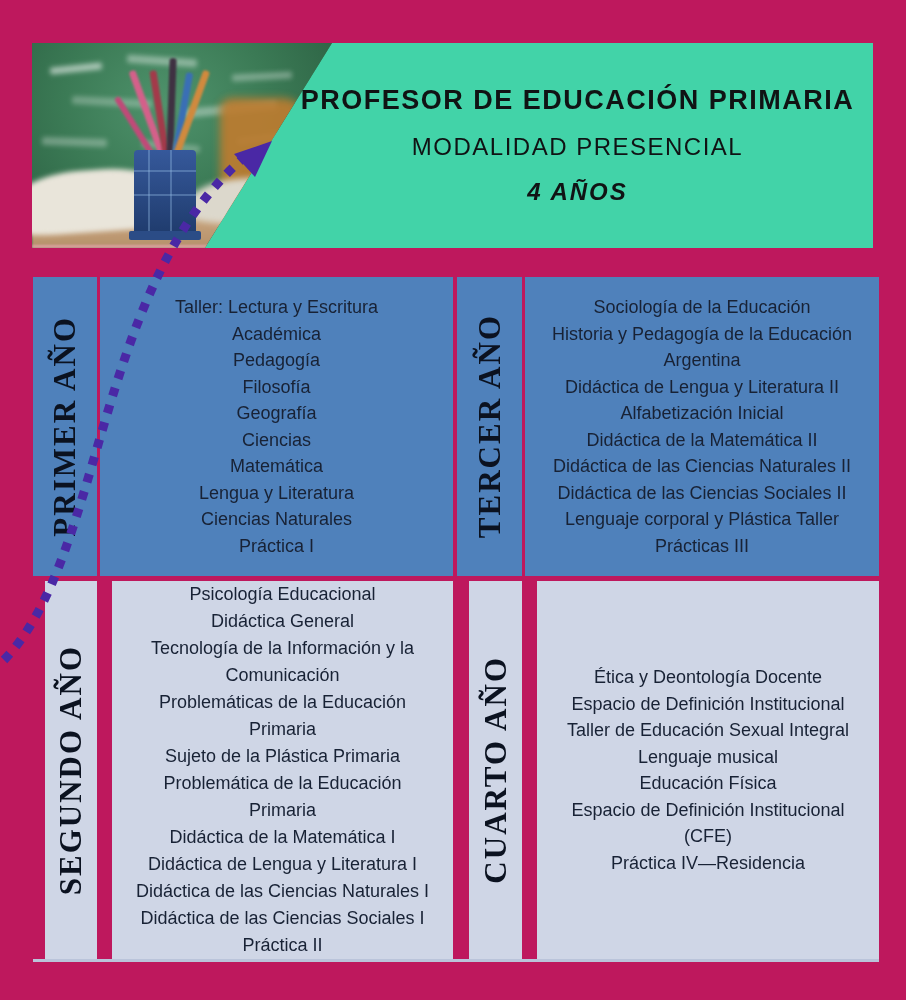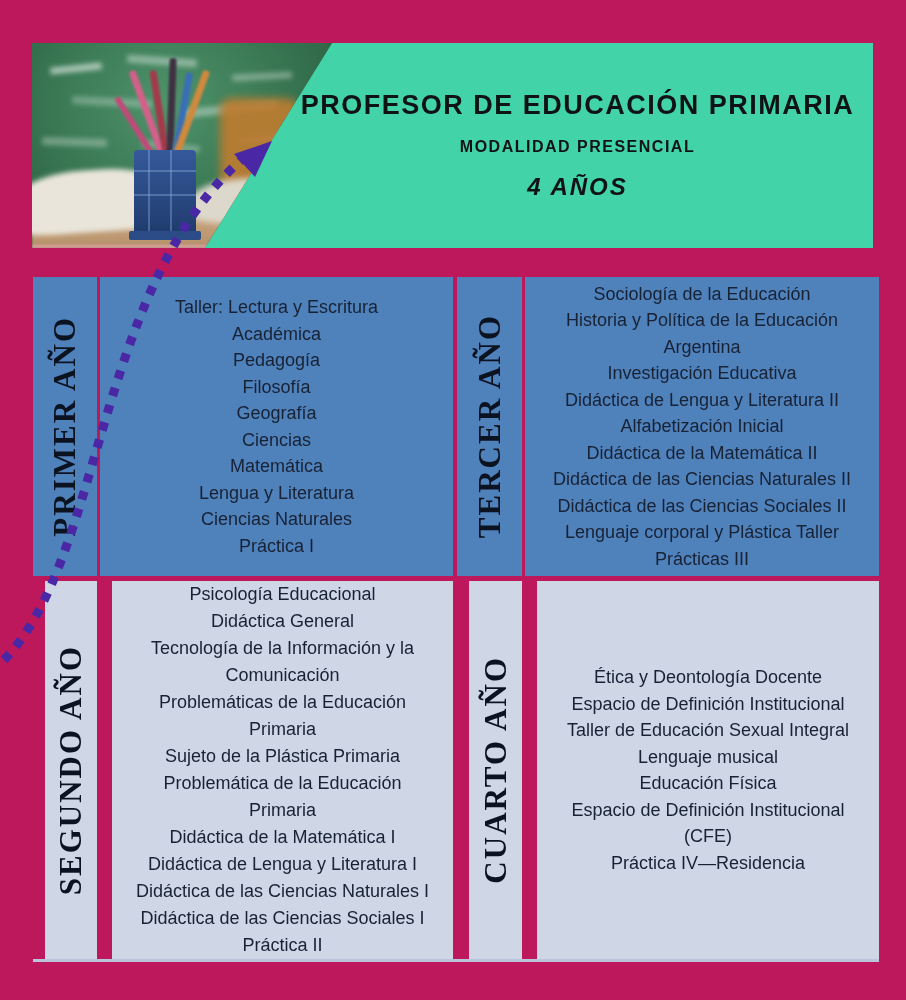--- a/index.html
+++ b/index.html
@@ -28,21 +28,21 @@
         background:linear-gradient(#36599b,#1e3a6b);border-radius:4px 4px 6px 6px;filter:blur(.6px);}
   .cup::after{content:"";position:absolute;left:-5px;bottom:-2px;width:72px;height:9px;
         background:#2b4c86;border-radius:2px;}
   .cup-line{position:absolute;background:rgba(150,190,230,.35);}
   .pencil{position:absolute;border-radius:3px 3px 1px 1px;filter:blur(.8px);}
 
   .banner-text{position:absolute;left:260px;right:10px;top:0;bottom:0;display:flex;
         flex-direction:column;align-items:center;justify-content:center;gap:17px;
         color:#101314;text-align:center;}
   .banner-title{font-size:27px;font-weight:700;letter-spacing:1.5px;}
-  .banner-subtitle{font-size:16px;font-weight:700;letter-spacing:1.5px;}
+  .banner-subtitle{font-size:24px;font-weight:400;letter-spacing:1.5px;}
   .banner-duration{font-size:24px;font-weight:700;letter-spacing:2px;font-style:italic;}
 
   
   .table{position:absolute;left:33px;top:277px;width:846px;height:685px;box-sizing:border-box;
          display:grid;grid-template-columns:64px 3px 353px 4px 65px 3px 1fr;
          grid-template-rows:299px 5px 1fr;border-bottom:3px solid #bac4da;}
   .cell{overflow:hidden;}
   .row1{background:#4f81bb;}
   .row2{background:#cfd6e6;margin-left:12px;}
   .pos-l1{grid-column:1;grid-row:1;}
@@ -130,23 +130,22 @@
         <div class="course">Ciencias Naturales</div>
         <div class="course">Práctica I</div>
       </div>
 
     <div class="cell row1 label-cell pos-l3">
       <span class="year-label">TERCER AÑO</span>
     </div>
     <div class="cell row1 course-cell pos-c3">
 
     <div class="course">Sociología de la Educación</div>
-        <div class="course">Historia y Política de la Educación
+        <div class="course">Historia y Pedagogía de la Educación
 Argentina</div>
-        <div class="course">Investigación Educativa</div>
         <div class="course">Didáctica de Lengua y Literatura II</div>
         <div class="course">Alfabetización Inicial</div>
         <div class="course">Didáctica de la Matemática II</div>
         <div class="course">Didáctica de las Ciencias Naturales II</div>
         <div class="course">Didáctica de las Ciencias Sociales II</div>
         <div class="course">Lenguaje corporal y Plástica Taller</div>
         <div class="course">Prácticas III</div>
       </div>
 
     <div class="cell row2 label-cell pos-l2">

